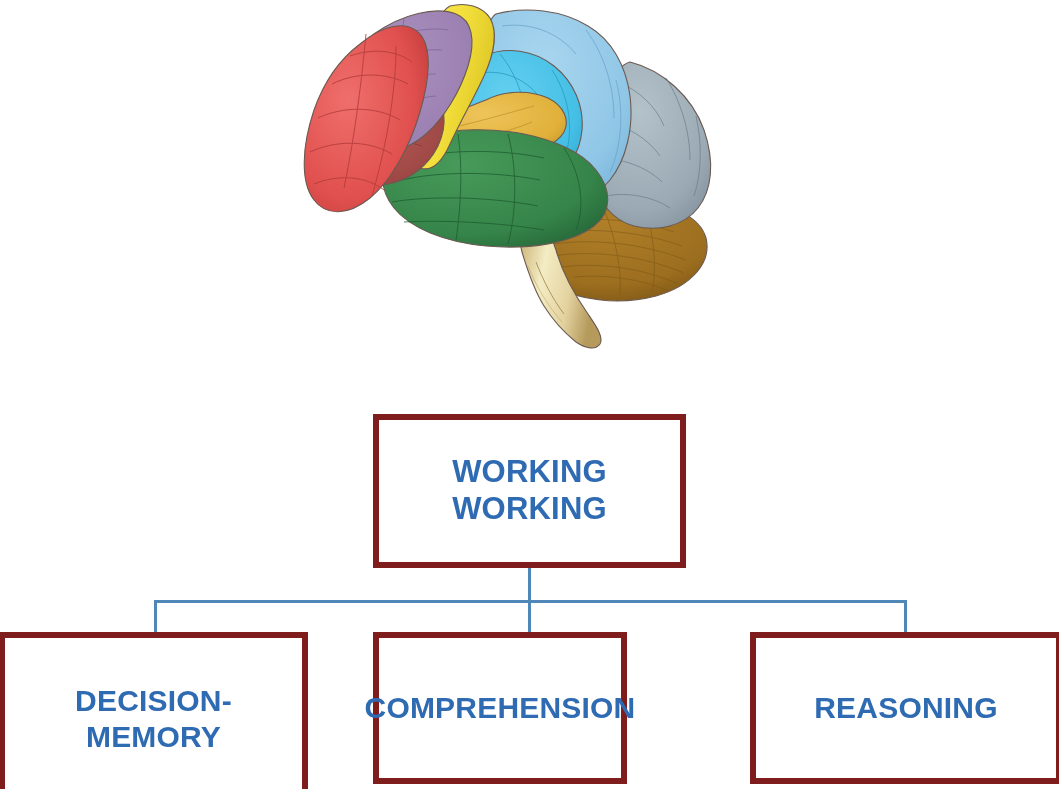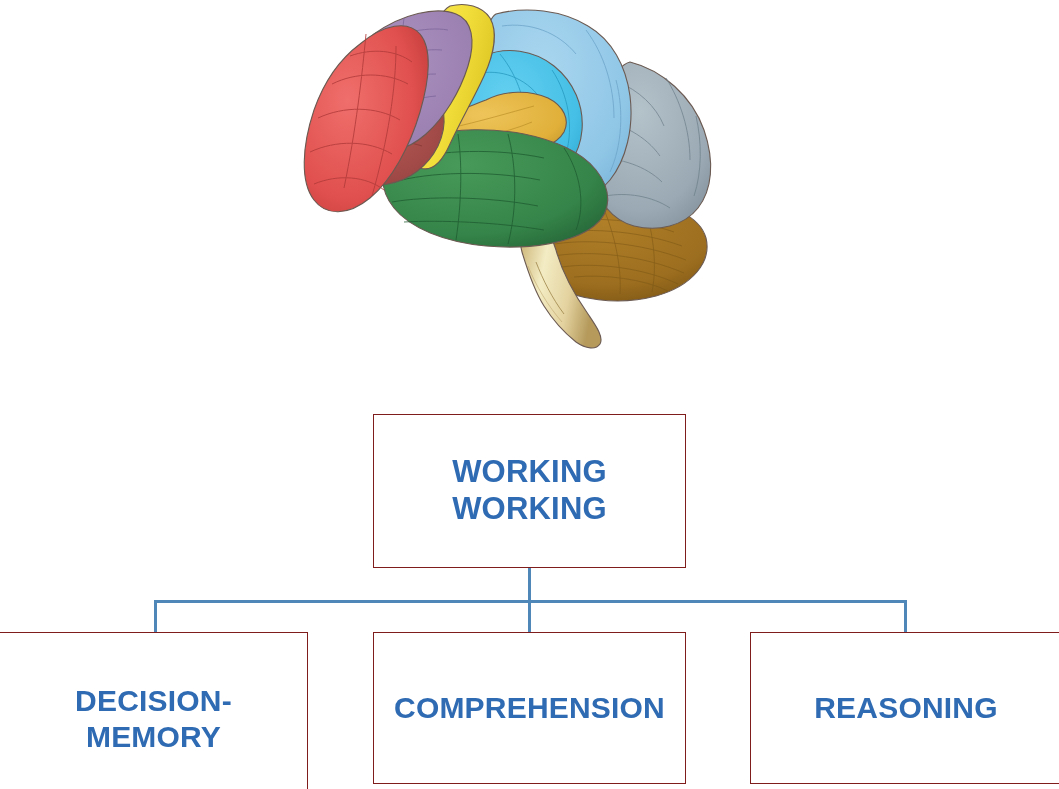--- a/index.html
+++ b/index.html
@@ -29,21 +29,21 @@
   #brain-figure svg {
     display: block;
     width: 100%;
     height: 100%;
   }
 
   
   .node-box {
     position: absolute;
     box-sizing: border-box;
-    border: 1px solid #7f1d1d;
+    border: 6px solid #7f1d1d;
     background: #ffffff;
     display: flex;
     align-items: center;
     justify-content: center;
     text-align: center;
   }
   .node-label {
     color: #2f6bb3;
     font-weight: bold;
     letter-spacing: 0.2px;
@@ -66,21 +66,21 @@
     width: 309px;
     height: 173px;
   }
   #node-decision-making .node-label {
     font-size: 30px;
   }
 
   #node-comprehension {
     left: 373px;
     top: 632px;
-    width: 313px;
+    width: 254px;
     height: 152px;
   }
   #node-comprehension .node-label {
     font-size: 30px;
   }
 
   #node-reasoning {
     left: 750px;
     top: 632px;
     width: 312px;

